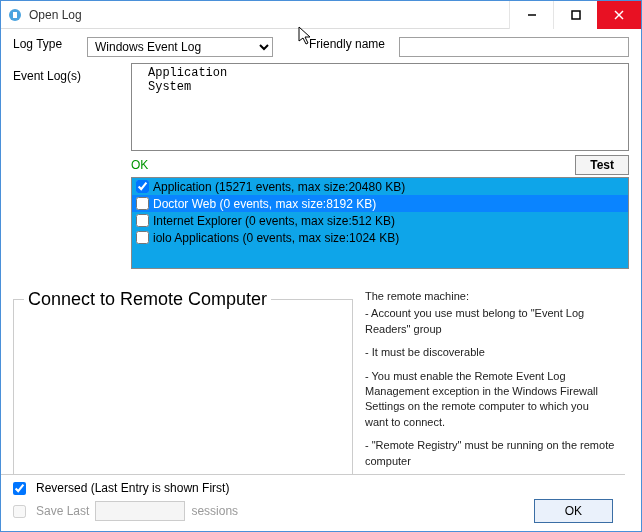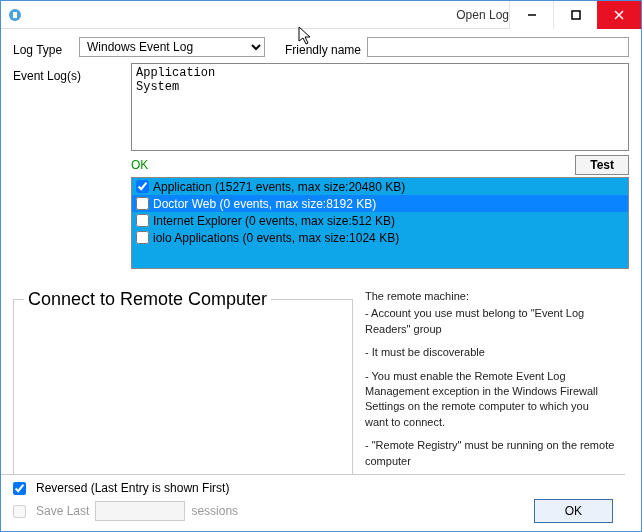--- a/index.html
+++ b/index.html
@@ -13,58 +13,57 @@
     overflow: hidden;
     border: 1px solid #4a90d9;
   }
   .titlebar {
     height: 28px;
     background: #fff;
     display: flex;
     align-items: center;
     padding-left: 6px;
     border-bottom: 1px solid #ddd;
-    text-align: right;
   }
   .titlebar .app-icon {
     width: 16px; height: 16px;
     display: inline-flex; align-items:center; justify-content:center;
     margin-right: 6px;
   }
   .titlebar .title { flex: 1; font-size: 12px; color:#333; }
   .winbtns { display: flex; }
   .winbtn {
     width: 44px; height: 28px;
     display: flex; align-items: center; justify-content: center;
     font-family: Arial;
     font-size: 13px;
     background:#fff;
     border-left:1px solid #e5e5e5;
   }
   .winbtn.close { background: #e81123; color: #fff; border:none;}
   .content { padding: 8px 12px 4px 12px; }
-  .row { display: flex; align-items: flex-end; margin-bottom: 6px; gap:6px; }
+  .row { display: flex; align-items: flex-start; margin-bottom: 6px; gap:14px; }
   .label { font-size: 12px; color: #000; }
   select, input[type=text] {
     font-family: inherit; font-size: 12px;
     border: 1px solid #a0a0a0;
     background:#fff;
     height: 20px;
     padding: 0 3px;
   }
   select { width: 186px; }
   .friendly-input { flex:1; height:22px; border:1px solid #888;}
   .eventlogs-area {
     display:flex; gap:8px; margin-top:4px;
   }
   .eventlogs-label { width:110px; padding-top:6px;}
   .textarea {
     flex:1; height:88px; border:1px solid #888;
     font-family:"Courier New",monospace; font-size:12px;
-    padding:2px 4px; overflow-y:scroll;
+    padding:2px 16px; overflow-y:scroll;
     white-space:pre; background:#fff;
     position:relative;
   }
   .status-row {
     display:flex; align-items:center;
     margin: 4px 0 2px 118px;
   }
   .status-ok { color: #009400; font-size:12px; flex:1; }
   .btn {
     border:1px solid #888; background:#f4f4f4;

